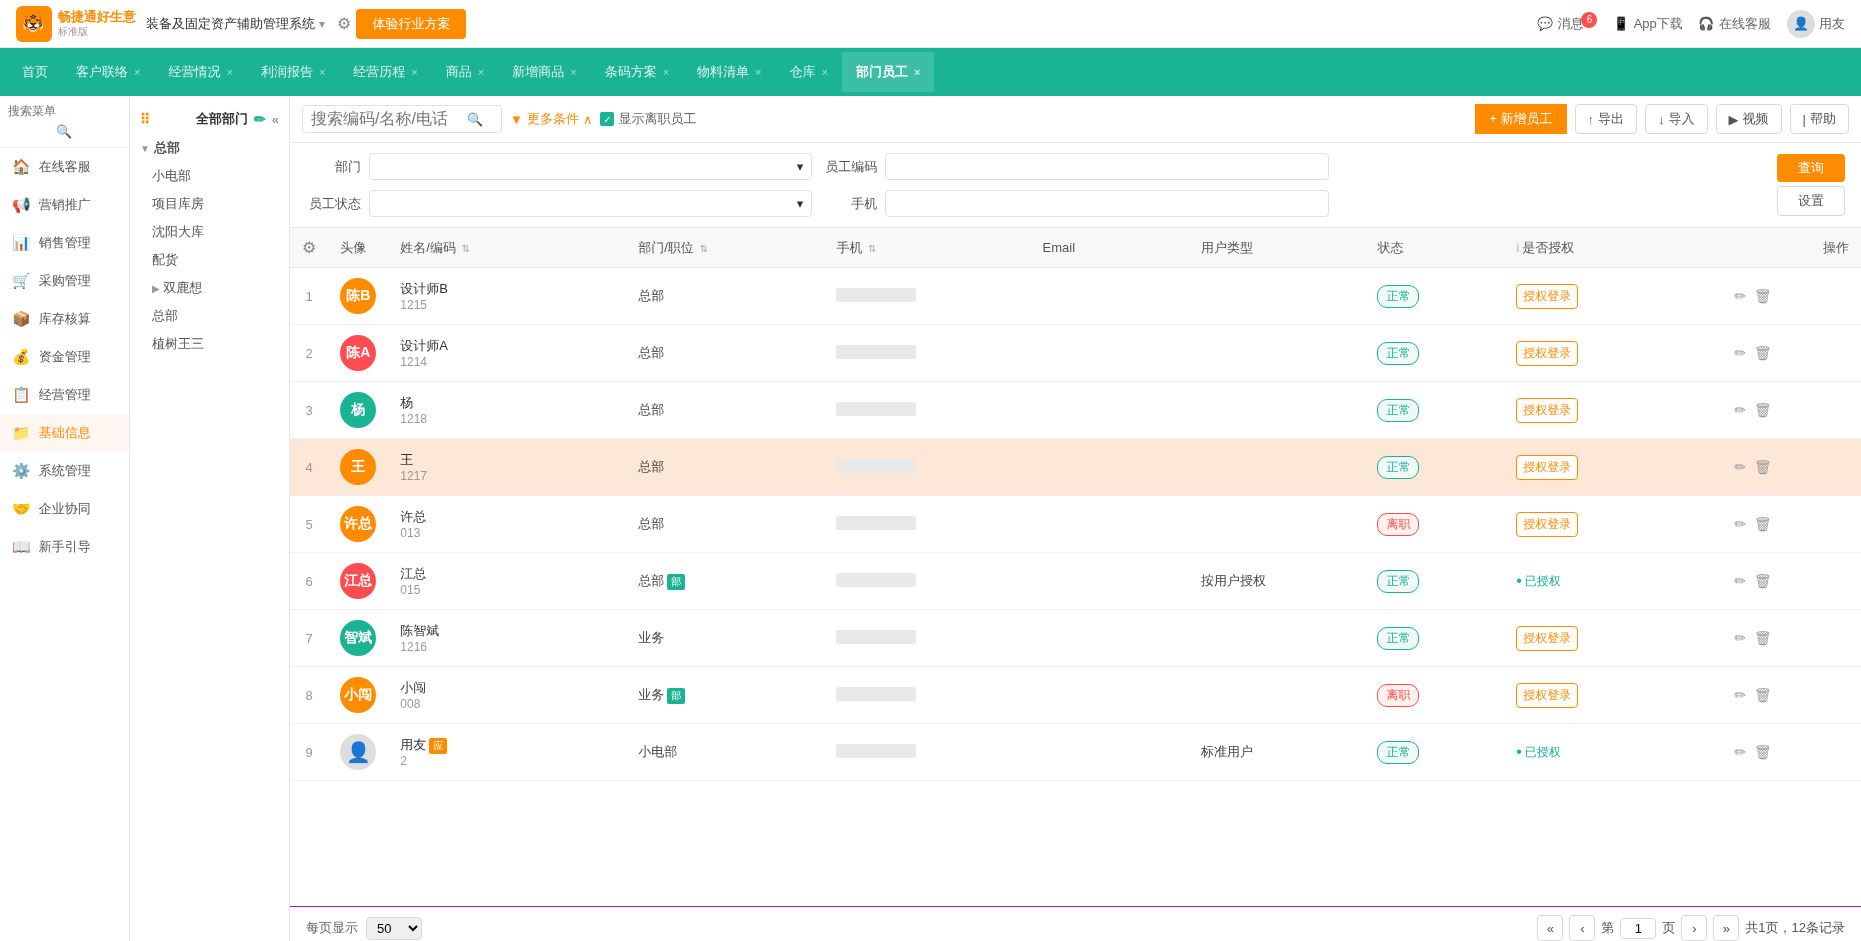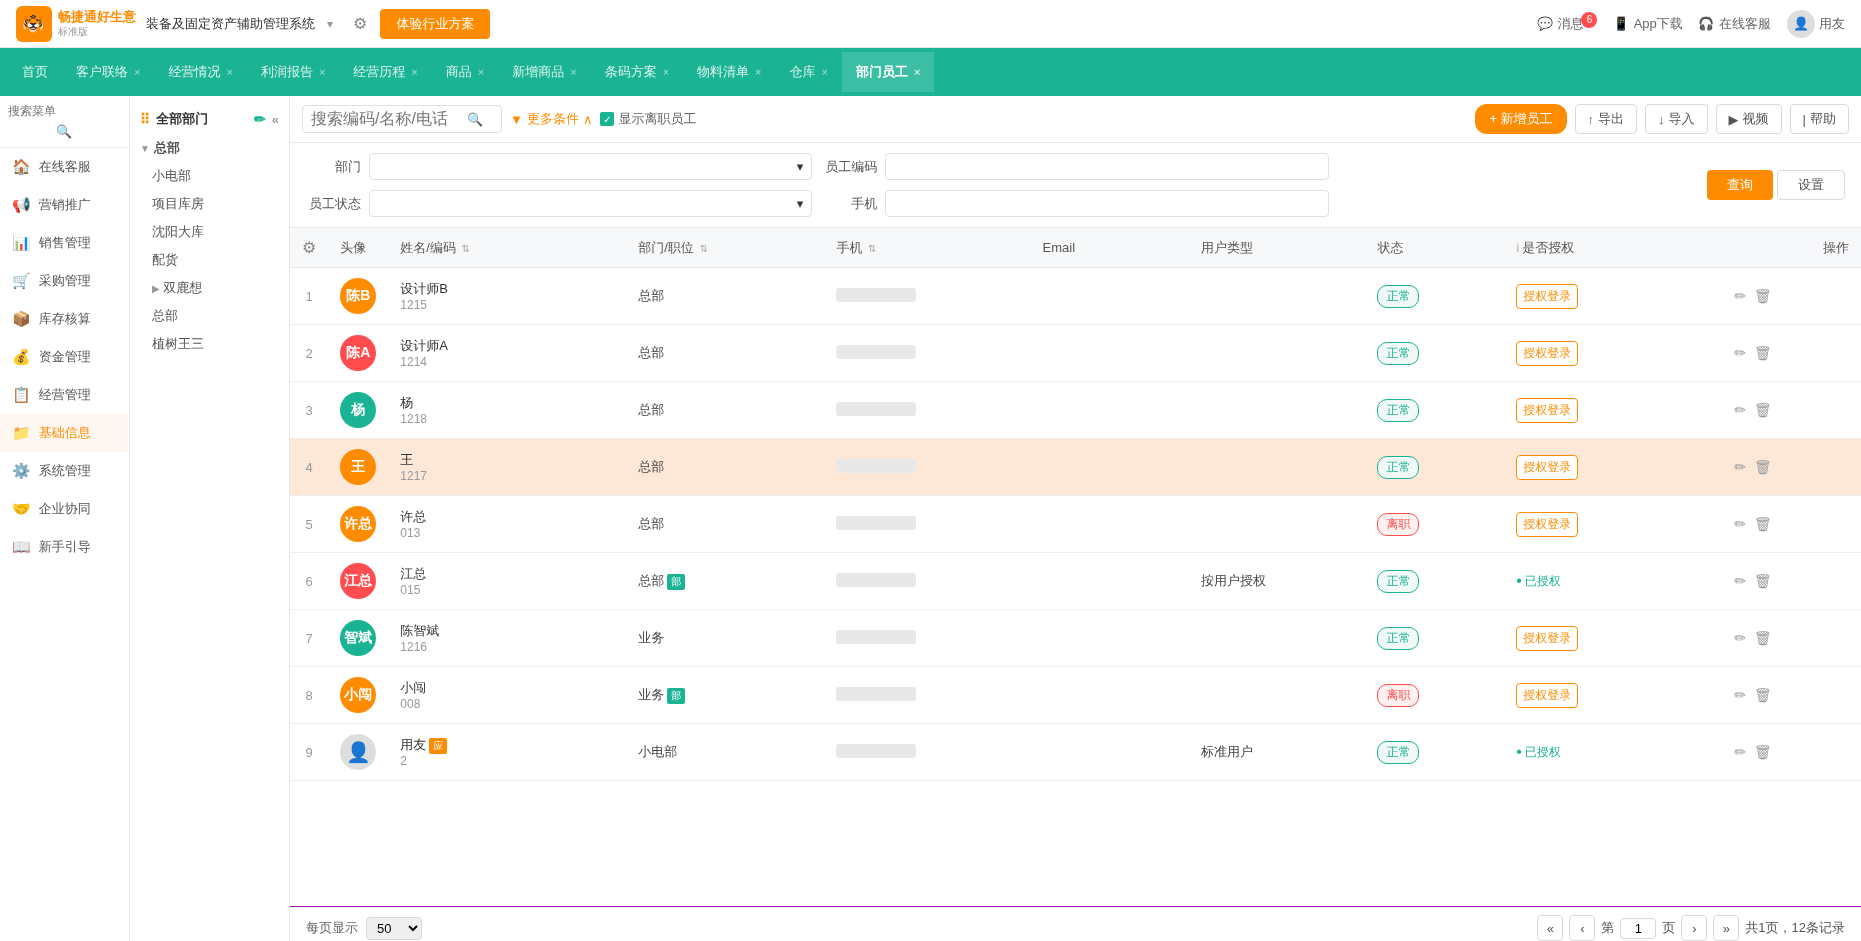--- a/index.html
+++ b/index.html
@@ -36,21 +36,21 @@
     .logo-text { font-size: 12px; color: #666; line-height: 1.3; }
     .logo-text .main-text { color: #ff8c00; font-size: 13px; font-weight: bold; }
     .logo-sub { font-size: 10px; color: #999; }
 
     .sys-name {
       flex: 1;
       font-size: 14px;
       color: #333;
       display: flex;
       align-items: center;
-      gap: 12px;
+      gap: 4px;
     }
     .sys-name-text { color: #333; }
     .dropdown-arrow { color: #999; font-size: 12px; cursor: pointer; }
     .settings-icon { color: #888; cursor: pointer; font-size: 16px; margin-left: 8px; }
     .trial-btn {
       background: #ff8c00;
       color: white;
       border: none;
       padding: 6px 16px;
       border-radius: 4px;
@@ -264,21 +264,21 @@
       justify-content: center;
       color: white;
       font-size: 10px;
     }
     .toolbar-right { margin-left: auto; display: flex; align-items: center; gap: 8px; }
     .add-btn {
       background: #ff8c00;
       color: white;
       border: none;
       padding: 6px 14px;
-      border-radius: 12px;
+      border-radius: 0;
       cursor: pointer;
       font-size: 13px;
       display: flex;
       align-items: center;
       gap: 4px;
     }
     .outline-btn {
       background: #fff;
       color: #555;
       border: 1px solid #d9d9d9;
@@ -323,21 +323,21 @@
       border: 1px solid #e0e0e0;
       border-radius: 4px;
       padding: 5px 8px;
       font-size: 13px;
       background: #fff;
       cursor: pointer;
       justify-content: space-between;
     }
     .filter-btns {
       display: flex;
-      flex-direction: row;
+      flex-direction: column;
       gap: 4px;
       grid-column: 3;
       grid-row: 1 / 3;
       justify-self: end;
     }
     .query-btn {
       background: #ff8c00;
       color: white;
       border: none;
       padding: 5px 20px;
@@ -623,21 +623,21 @@
       <span class="icon">📖</span>
       <span>新手引导</span>
     </div>
   </div>
 
   <div class="content-area">
 
     <div class="dept-panel">
       <div class="dept-header">
         <span class="grid-icon">⠿</span>
-        <span style="flex:1;cursor:pointer;">全部部门</span>
+        <span style="flex:1;cursor:pointer;text-align:right;">全部部门</span>
         <span class="edit-icon">✏</span>
         <span class="collapse-icon">«</span>
       </div>
       <div class="dept-node parent">
         <span class="expand-arrow">▼</span>
         <span>总部</span>
       </div>
       <div class="dept-node child">小电部</div>
       <div class="dept-node child">项目库房</div>
       <div class="dept-node child">沈阳大库</div>

